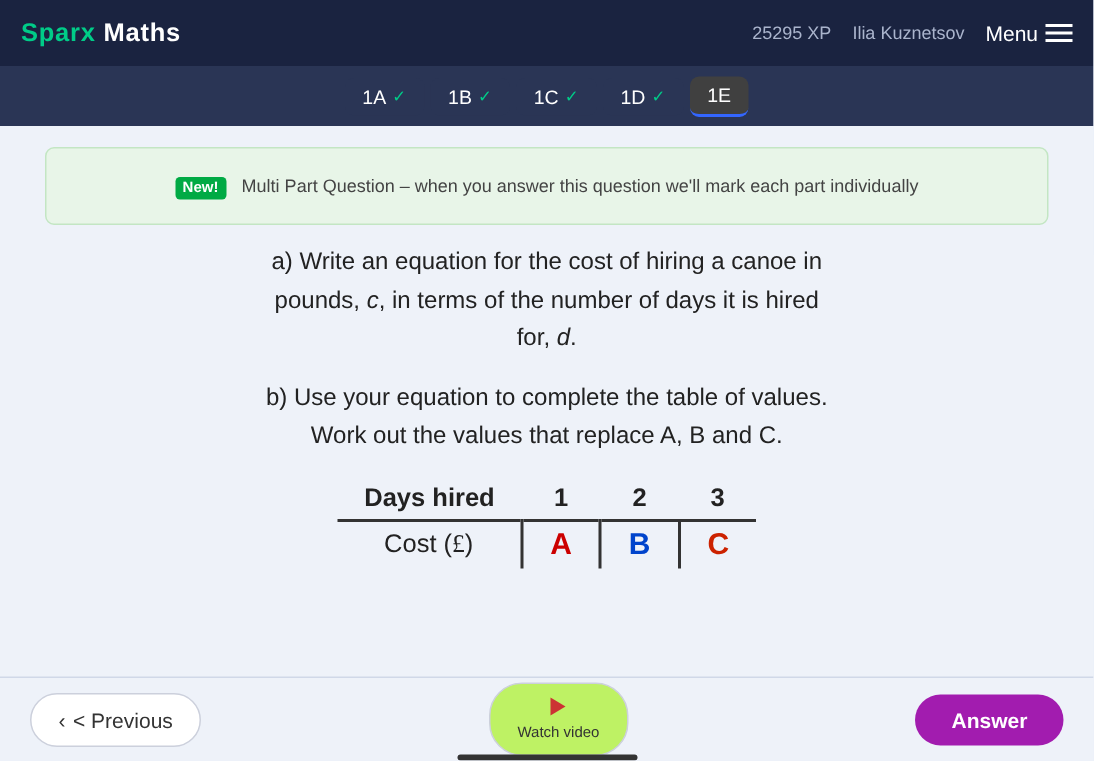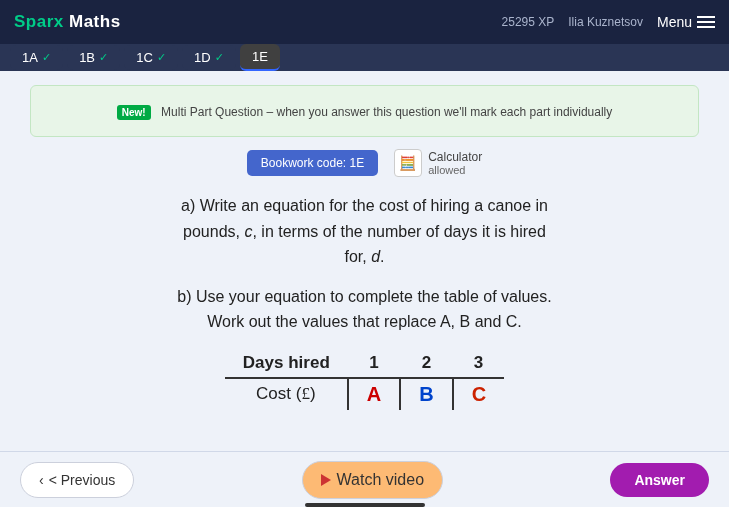--- a/index.html
+++ b/index.html
@@ -59,24 +59,24 @@
     .hamburger-icon span {
       display: block;
       width: 18px;
       height: 2px;
       background: white;
     }
 
     
     .tab-bar {
       background: #2a3555;
-      height: 27px;
-      display: flex;
-      align-items: center;
-      justify-content: flex-start;
+      height: 40px;
+      display: flex;
+      align-items: center;
+      justify-content: center;
       gap: 4px;
       padding: 0 10px;
     }
     .tab {
       display: flex;
       align-items: center;
       gap: 4px;
       padding: 5px 12px;
       border-radius: 6px;
       color: white;
@@ -240,30 +240,31 @@
       border-radius: 22px;
       padding: 9px 18px;
       font-size: 14px;
       color: #333;
       cursor: pointer;
       display: flex;
       align-items: center;
       gap: 5px;
     }
     .watch-btn {
-      background: #fdba74;
+      background: #bef264;
       border: 1px solid #ccd0dc;
       border-radius: 22px;
       padding: 9px 18px;
-      font-size: 16px;
+      font-size: 10px;
       color: #333;
       cursor: pointer;
       display: flex;
       align-items: center;
       gap: 6px;
+      flex-direction: column;
     }
     .watch-icon {
       width: 0;
       height: 0;
       border-top: 6px solid transparent;
       border-bottom: 6px solid transparent;
       border-left: 10px solid #cc3333;
       display: inline-block;
     }
     .answer-btn {
@@ -332,32 +333,20 @@
   </button>
 </div>
 
 <div class="content-area">
 
   <div class="info-banner">
     <span class="new-badge">New!</span>
     <span class="info-text">Multi Part Question – when you answer this question we'll mark each part individually</span>
   </div>
 
-  <div class="tools-row">
-    <button class="bookwork-btn">
-      <span>Bookwork code: 1E</span>
-    </button>
-    <div class="calculator-box">
-      <div class="calc-icon">🧮</div>
-      <div>
-        <div>Calculator</div>
-        <div style="color:#666; font-size:11px;">allowed</div>
-      </div>
-    </div>
-  </div>
 
   <div class="question-body">
     <div class="question-part">
       a) Write an equation for the cost of hiring a canoe in<br>
       pounds, <span class="italic">c</span>, in terms of the number of days it is hired<br>
       for, <span class="italic">d</span>.
     </div>
     <div class="question-part">
       b) Use your equation to complete the table of values.<br>Work out the values that replace A, B and C.
     </div>

